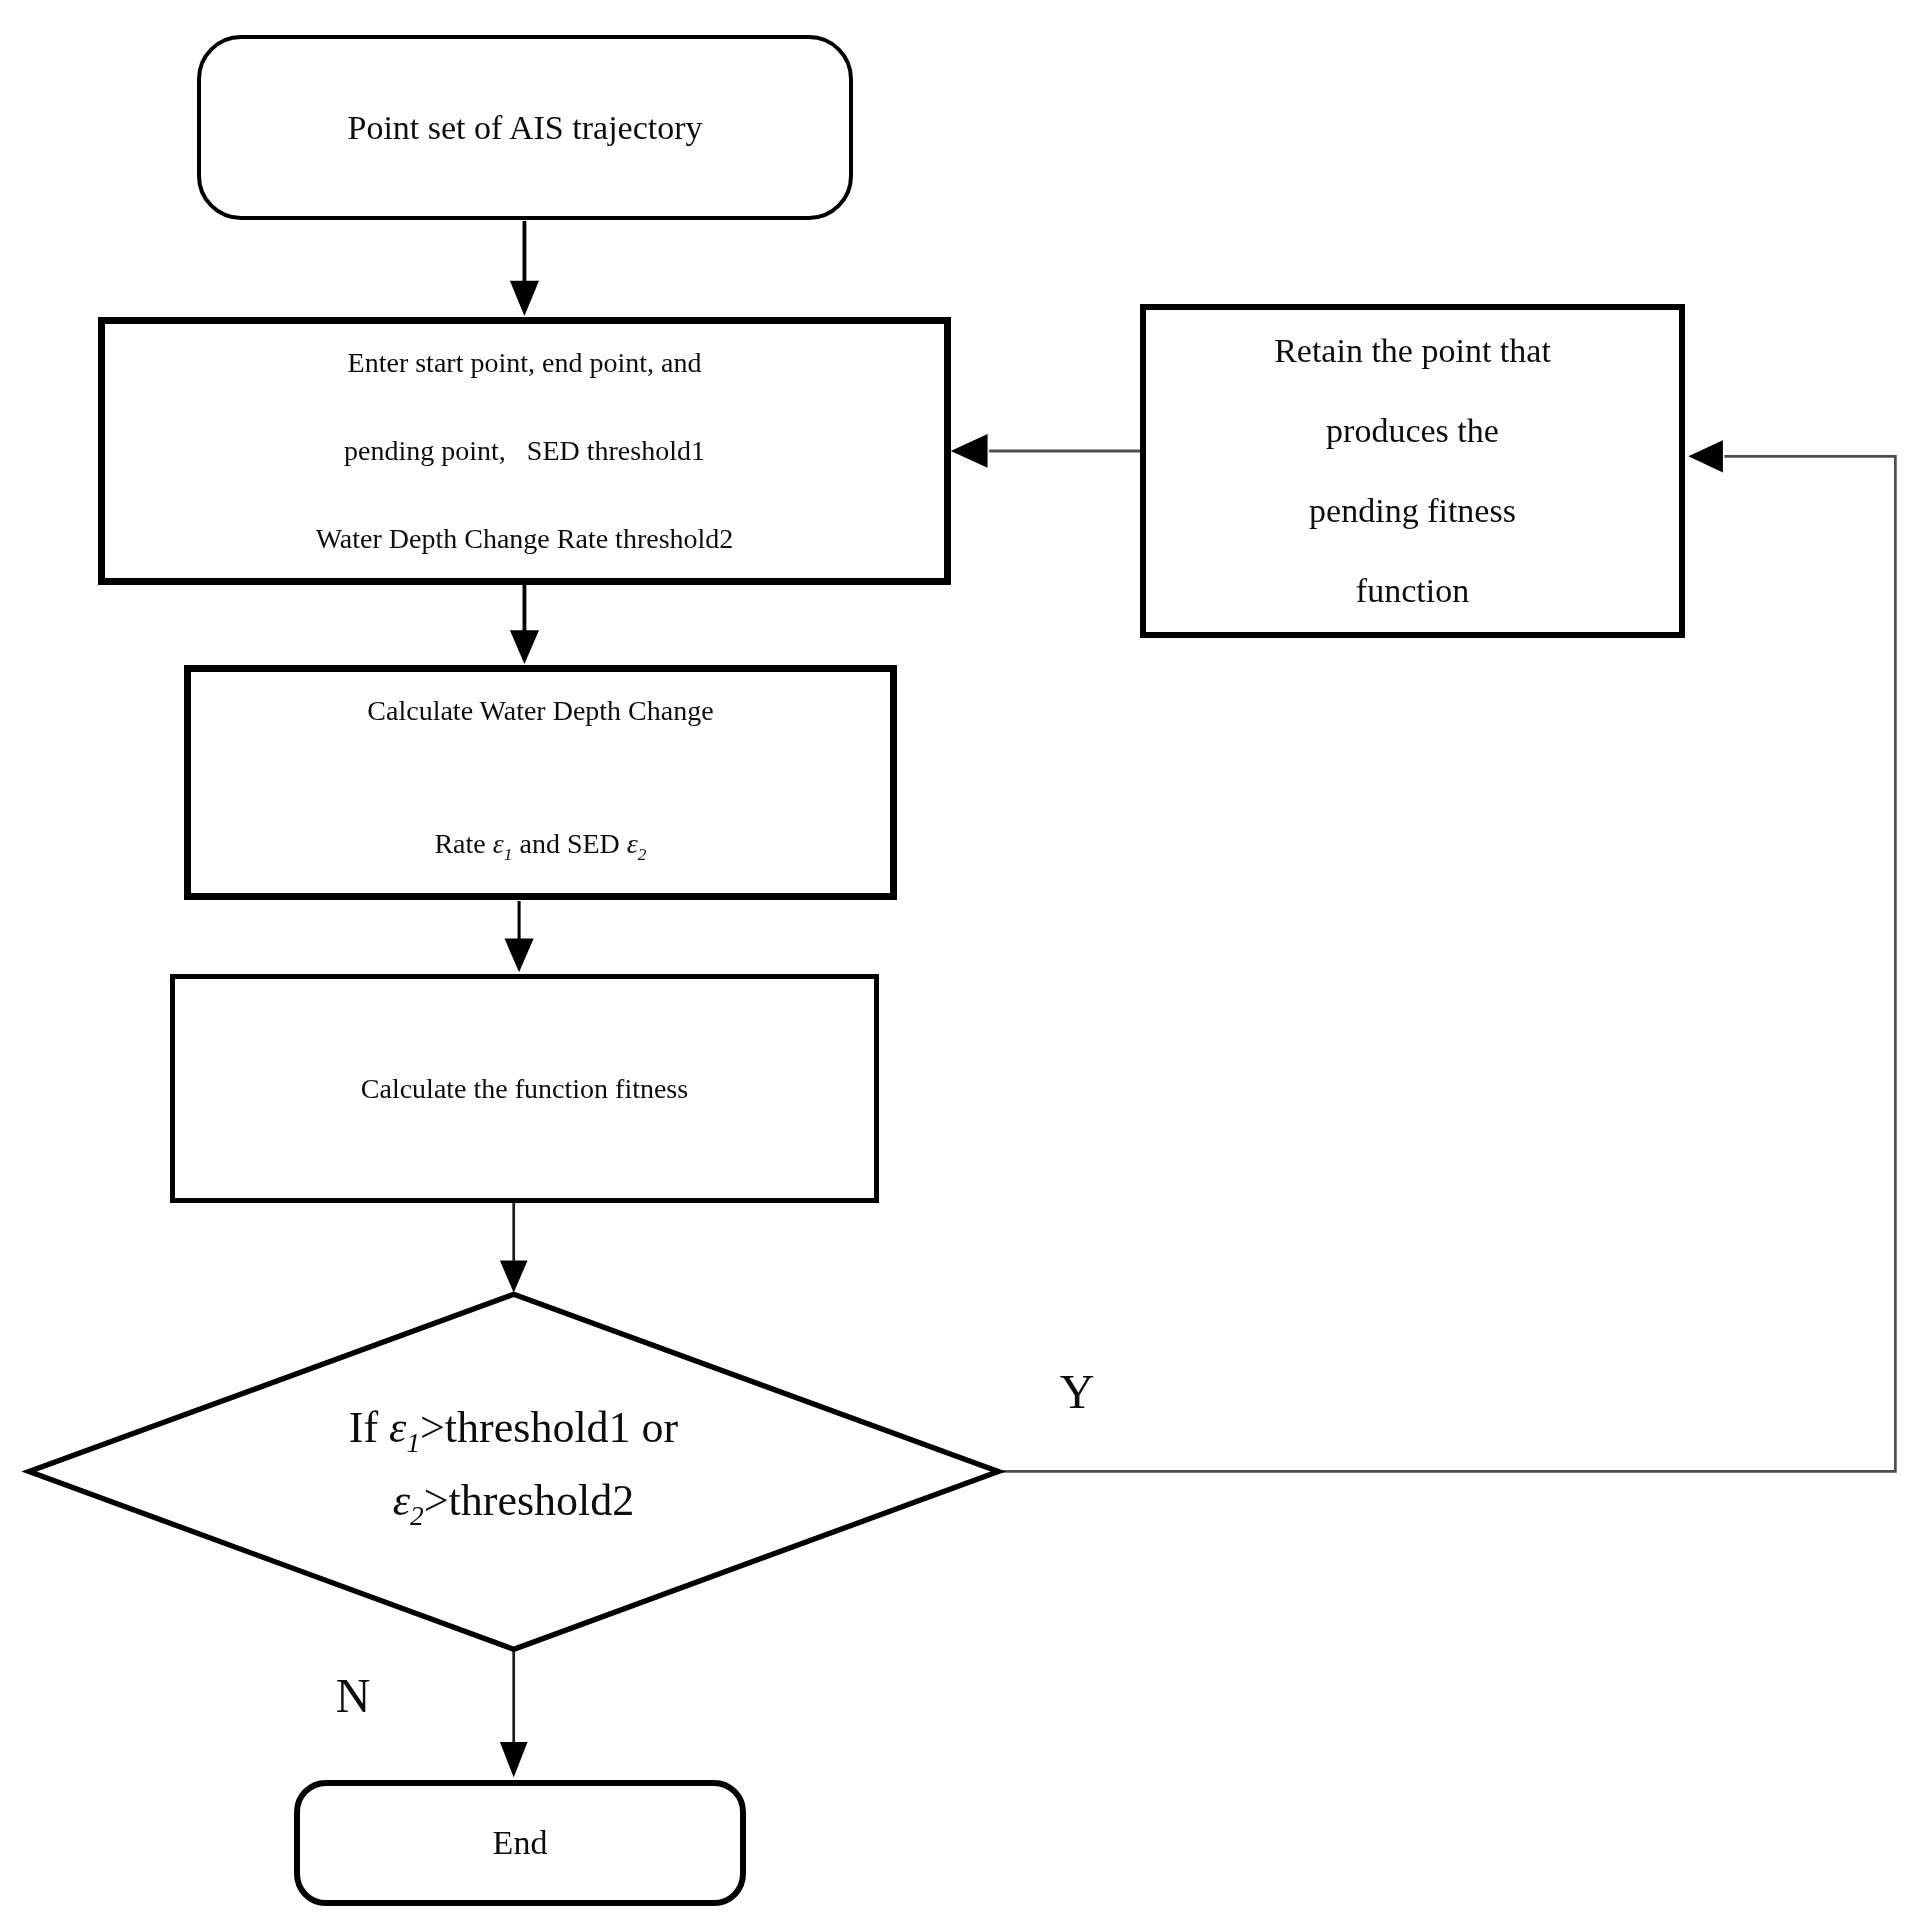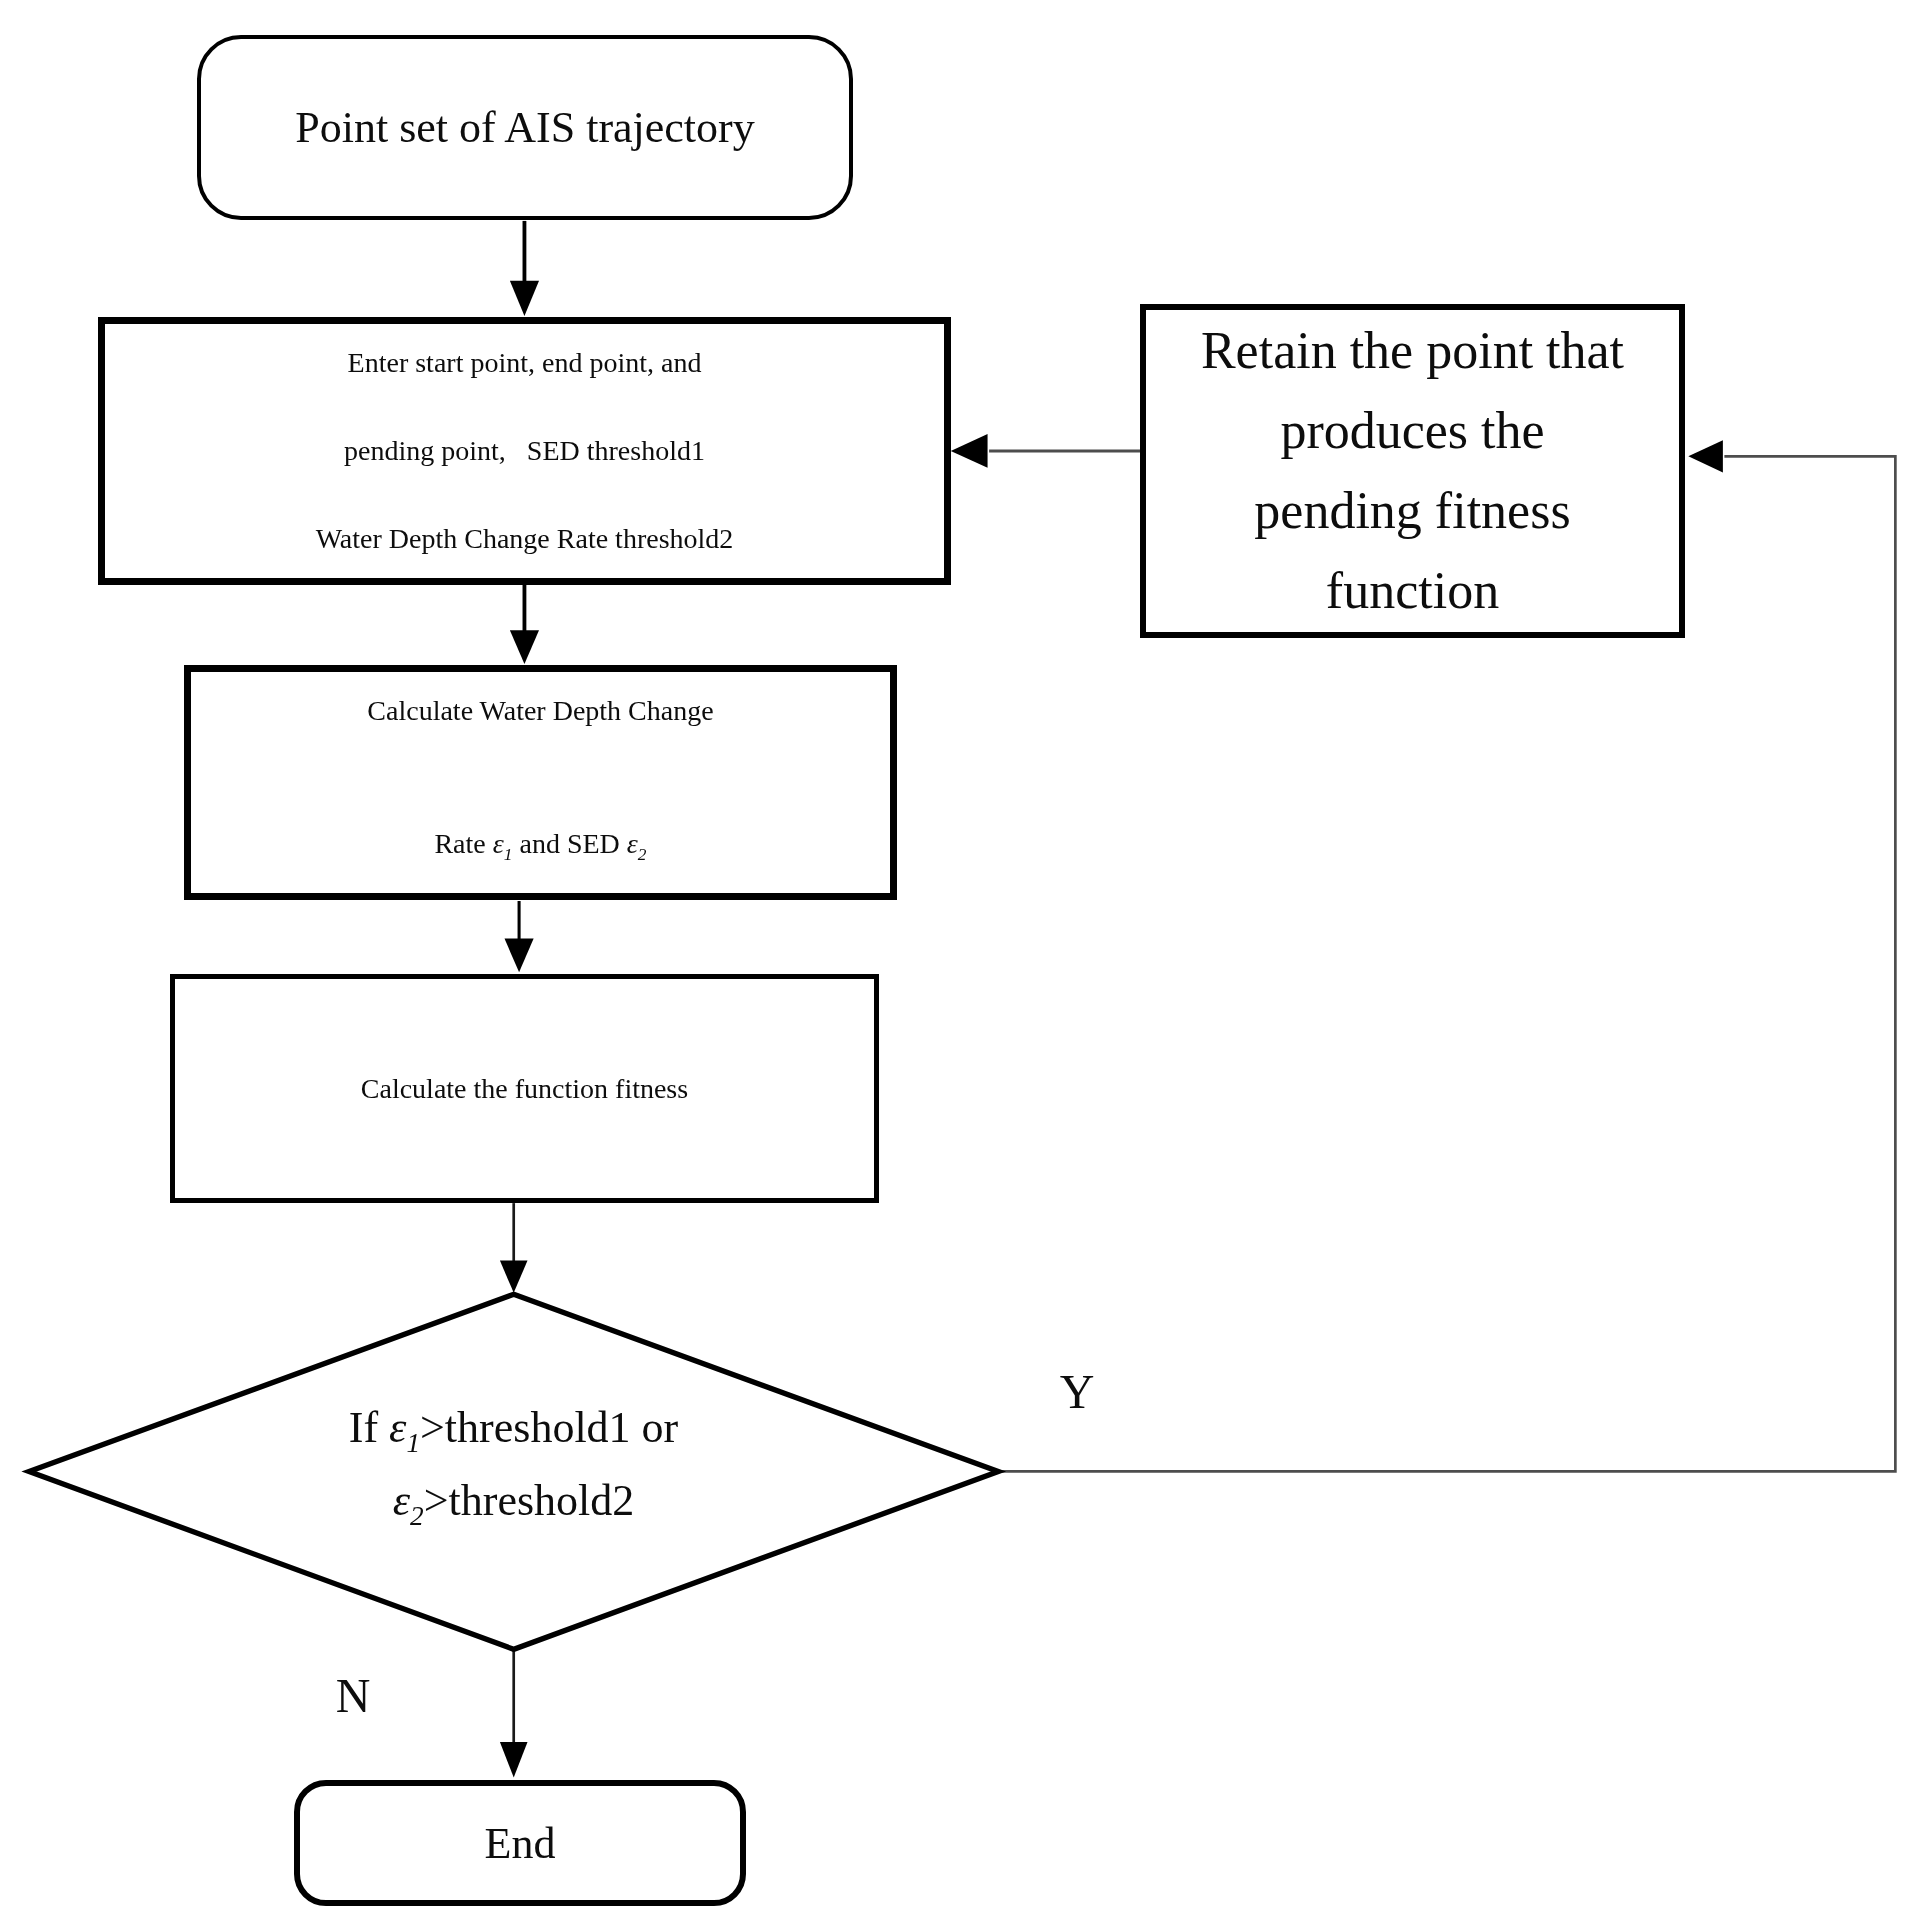--- a/index.html
+++ b/index.html
@@ -14,26 +14,26 @@
   svg.layer{position:absolute;left:0;top:0;width:1913px;height:1927px;}
   .node{
     position:absolute;
     box-sizing:border-box;
     background:#ffffff;
     display:flex;flex-direction:column;
     align-items:center;justify-content:center;
     text-align:center;
     font-size:28px;
   }
-  .terminal{border:4.6px solid #000;border-radius:44px;font-size:44px;font-family:Liberation Serif, serif;}
+  .terminal{border:4.6px solid #000;border-radius:44px;font-size:34px;font-family:Liberation Serif, serif;}
   .rect{border:7px solid #000;}
   .ln{display:block;white-space:nowrap;}
   .box-input .ln{line-height:88px;}
   .box-calcrate .ln{line-height:77px;}
-  .box-retain{font-size:52px;}
+  .box-retain{font-size:34px;}
   .box-retain .ln{line-height:80px;}
   .dlabel{
     position:absolute;
     display:flex;flex-direction:column;
     align-items:center;justify-content:center;
     text-align:center;font-size:44px;
     background:transparent;
   }
   .dlabel .ln{line-height:58px;}
   .eps{font-style:italic;}

